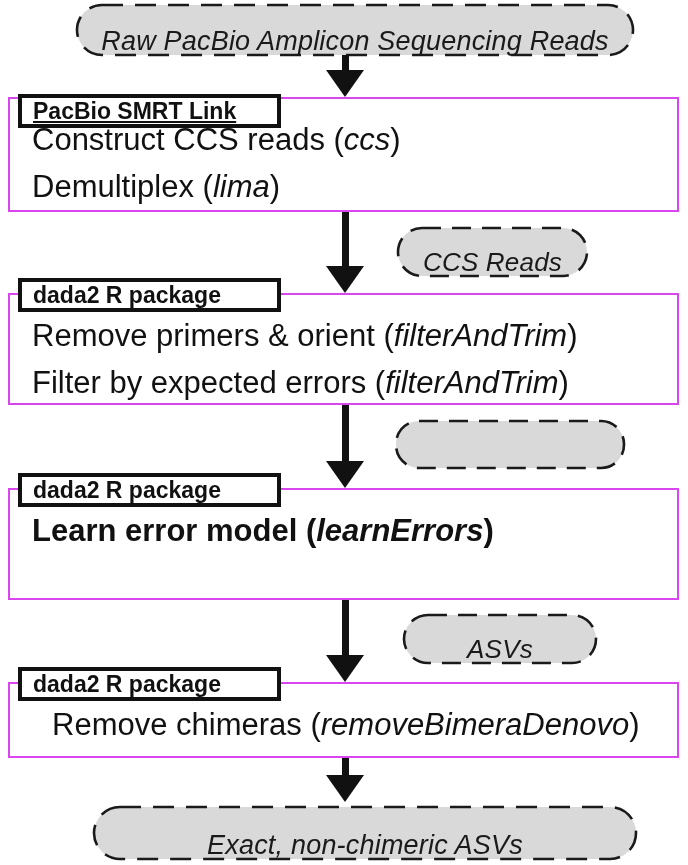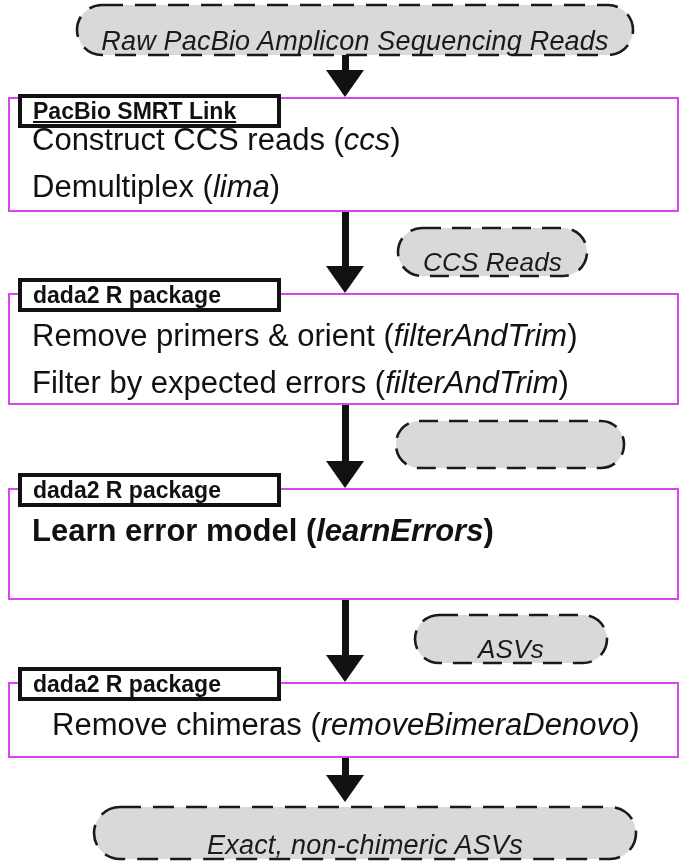--- a/index.html
+++ b/index.html
@@ -148,21 +148,21 @@
     </div>
   </div>
   <div class="tab" style="top:473px;">
     <span class="tab-label">dada2 R package</span>
   </div>
 
   <div class="arrow" style="top:600px;">
     <div class="arrow-stem" style="height:55px;"></div>
     <div class="arrow-head"></div>
   </div>
-  <div class="pill pill-sm" style="left:413px; top:613px; width:196px; height:52px;">
+  <div class="pill pill-sm" style="left:402px; top:613px; width:196px; height:52px;">
     <svg width="196" height="52" viewBox="0 0 196 52">
       <rect x="2" y="2" width="192" height="48" rx="24" ry="24" fill="#d9d9d9" stroke="#1a1a1a" stroke-width="2.6" stroke-dasharray="19 11"></rect>
     </svg>
     <span class="pill-label">ASVs</span>
   </div>
 
   <div class="box" style="top:682px; height:76px;padding-left:20px;">
     <div class="box-lines">
       <div class="line"><span>Remove chimeras (</span><span class="it">removeBimeraDenovo</span><span>)</span></div>
     </div>

